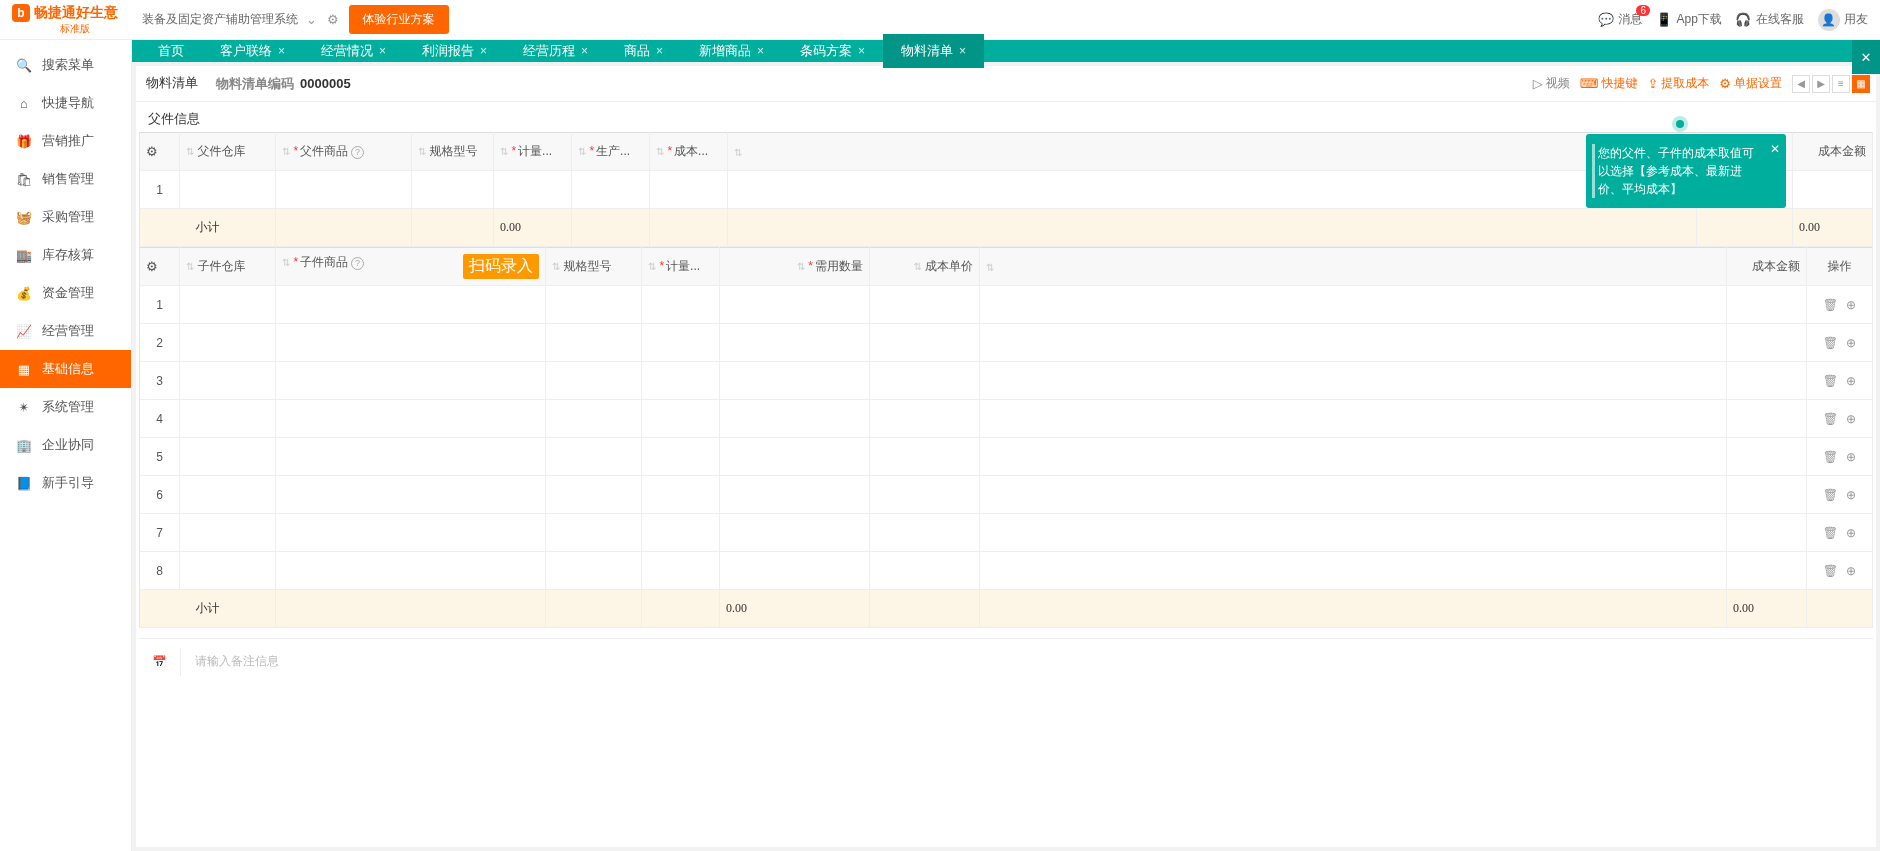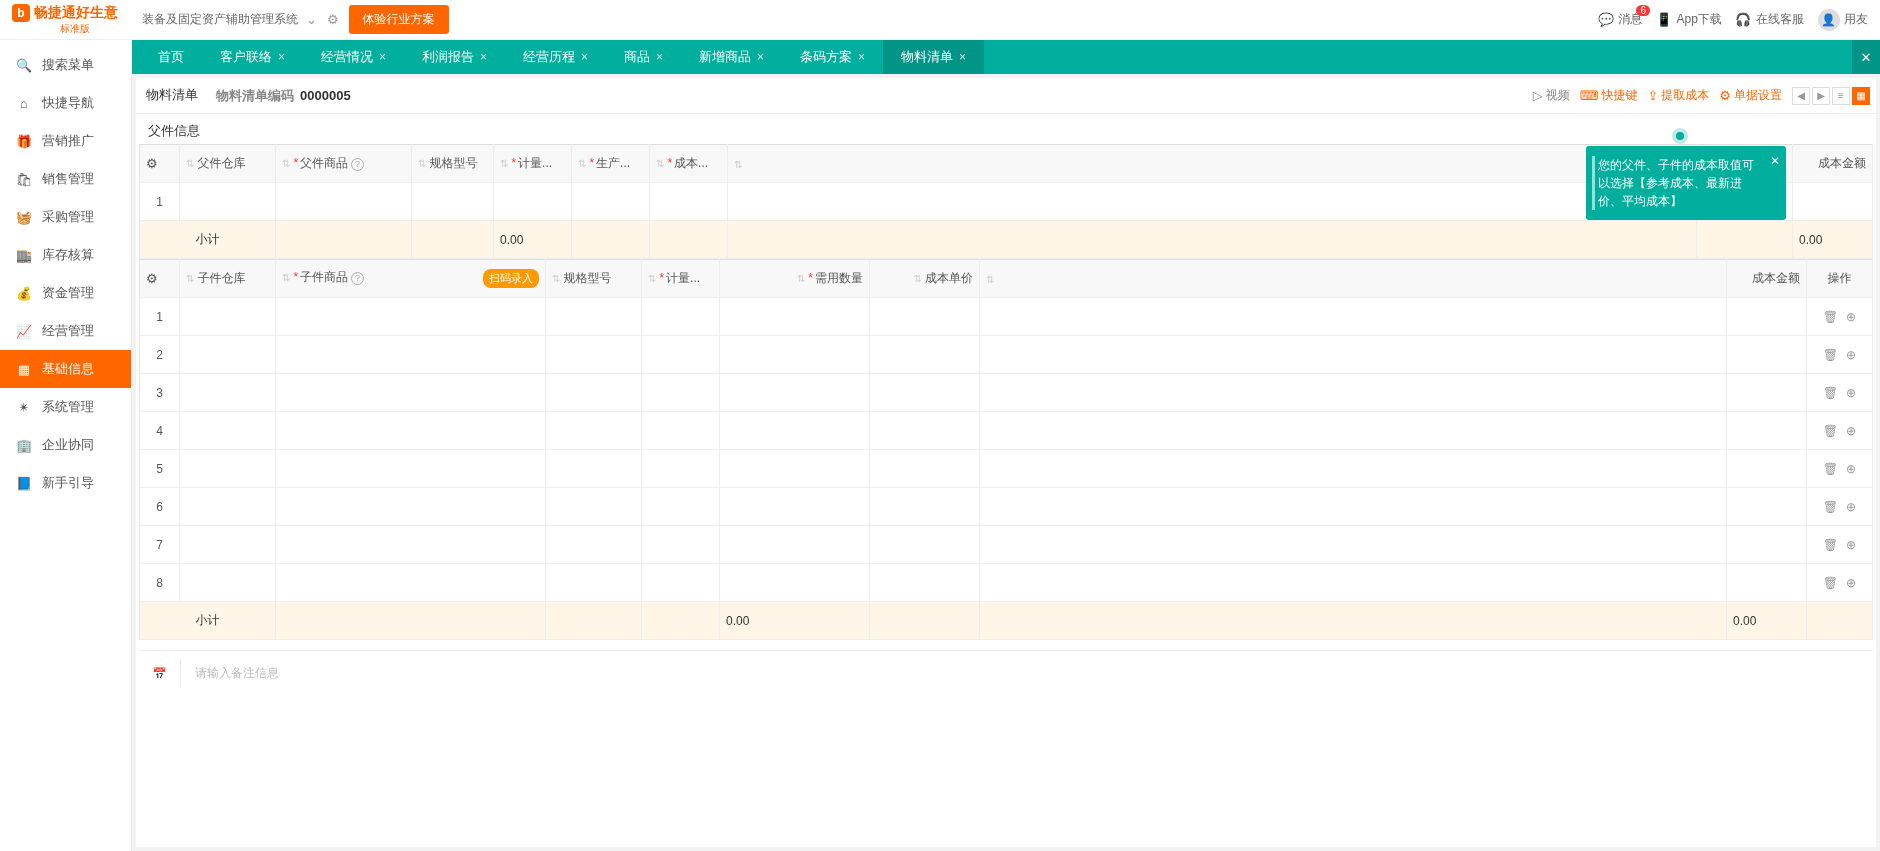--- a/index.html
+++ b/index.html
@@ -26,21 +26,21 @@
 
 .main { display:flex; flex:1; min-height:0; }
 .sidebar { width:132px; background:#fff; border-right:1px solid #eee; padding-top:6px; }
 .sidebar .nav-item { display:flex; align-items:center; gap:10px; padding:10px 16px; color:#555; cursor:pointer; font-size:13px; }
 .sidebar .nav-item.active { background:#f60; color:#fff; }
 .sidebar .nav-item .nav-ico { width:16px; height:16px; display:inline-flex; align-items:center; justify-content:center; color:inherit; }
 
 .content { flex:1; display:flex; flex-direction:column; min-width:0; background:#f2f2f2; }
 
 
-.tabbar { display:flex; align-items:center; background:#00ae9d; color:#fff; height:34px; padding-left:8px; position:relative; }
+.tabbar { display:flex; align-items:center; background:#00ae9d; color:#fff; height:22px; padding-left:8px; position:relative; }
 .tabbar .tab { padding:0 18px; height:34px; display:flex; align-items:center; gap:6px; cursor:pointer; font-size:13px; white-space:nowrap; }
 .tabbar .tab.active { background:#009587; }
 .tabbar .tab .x { font-size:12px; opacity:0.85; }
 .tabbar .close-all { position:absolute; right:0; top:0; width:28px; height:34px; background:#009587; display:flex; align-items:center; justify-content:center; cursor:pointer; }
 
 
 .workarea { flex:1; background:#fff; margin:4px; display:flex; flex-direction:column; overflow:hidden; }
 .subheader { display:flex; align-items:center; height:36px; border-bottom:1px solid #eee; padding:0 10px; gap:18px; position:relative; }
 .subheader .subtab { display:flex; align-items:center; gap:6px; font-size:13px; color:#333;font-weight:bold; }
 .subheader .subtab.active { border-bottom:2px solid transparent; font-weight:500; }
@@ -58,22 +58,22 @@
 
 .tbl { border:1px solid #e5e5e5; border-top:1px solid #ddd; width:calc(100% - 6px); margin:0 3px; border-collapse:collapse; table-layout:fixed; }
 .tbl th,.tbl td { border-right:1px solid #eee; border-bottom:1px solid #eee; padding:0 6px; height:38px; font-size:12px; font-weight:normal; color:#555; text-align:left; overflow:hidden; white-space:nowrap; text-overflow:ellipsis; }
 .tbl th { background:#f8f8f8; position:relative; }
 .tbl .col-idx { width:40px; text-align:center; }
 .req { color:#f33; margin-right:2px; }
 .qmark { display:inline-block; width:13px; height:13px; border:1px solid #aaa; border-radius:50%; font-size:9px; line-height:11px; text-align:center; color:#aaa; margin-left:3px; }
 .sort-arr { color:#ccc; font-size:10px; margin-right:3px; }
 .subtotal { background:#fdf5e6;margin-top:8px; }
 .subtotal td { color:#333; }
-.num-r { text-align:right; font-weight:bold; color:#000; }
-.scan-btn { background:#f90; color:#fff; padding:2px 6px; border-radius:8px; font-size:11px; float:right; cursor:pointer; }
+.num-r { text-align:right; font-weight:bold; color:#000;font-family:Liberation Serif, serif; }
+.scan-btn { background:#f90; color:#fff; padding:2px 6px; border-radius:2px; font-size:16px; float:right; cursor:pointer; }
 .gear-cell { text-align:center; color:#999; }
 .row-ops { display:flex; gap:8px; justify-content:center; color:#999; }
 .row-ops span { cursor:pointer; }
 
 
 .tip-wrap { position:absolute; z-index:50; }
 .tip { background:#00ae9d; color:#fff; padding:10px 28px 10px 12px; border-radius:3px; width:200px; font-size:12px; line-height:1.5; position:relative; }
 .tip .tip-bar { position:absolute; left:6px; top:10px; bottom:10px; width:3px; background:rgba(255,255,255,.6); }
 .tip .tip-x { position:absolute; right:6px; top:6px; cursor:pointer; font-size:12px; }
 .tip-dot { width:8px; height:8px; border-radius:50%; background:#00ae9d; position:absolute; top:-14px; left:90px; box-shadow:0 0 0 4px rgba(0,174,157,.25); }

